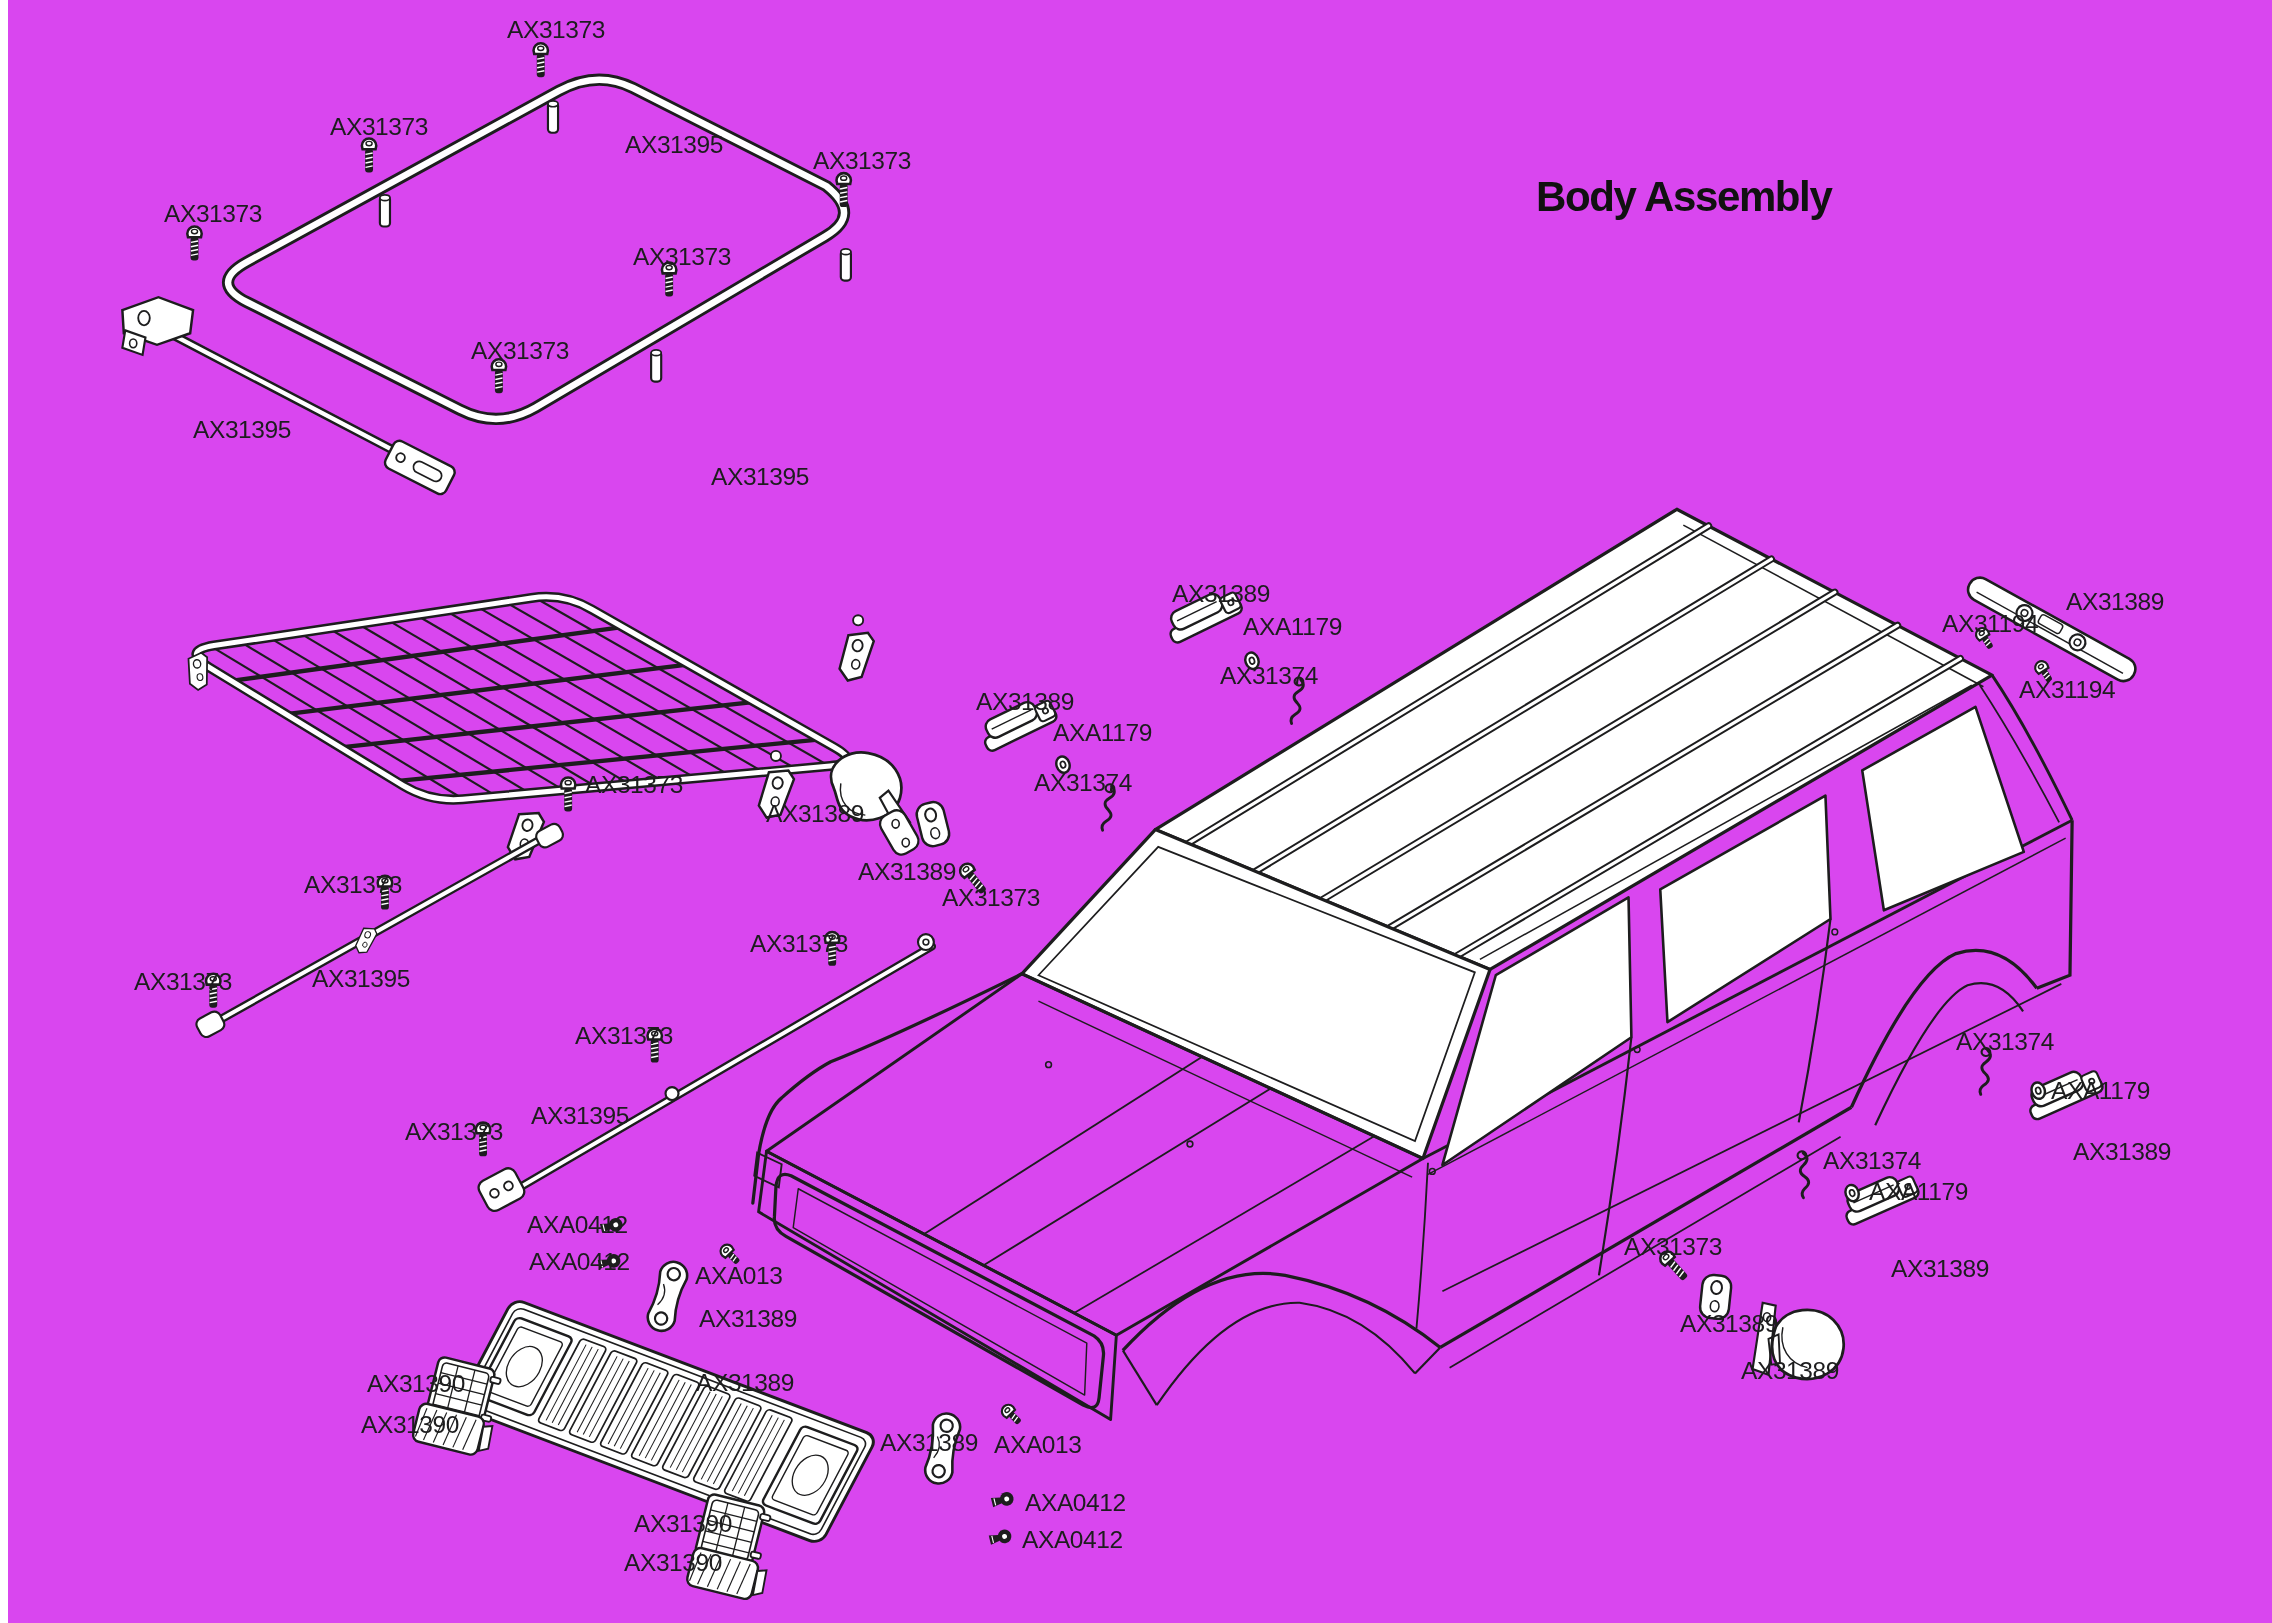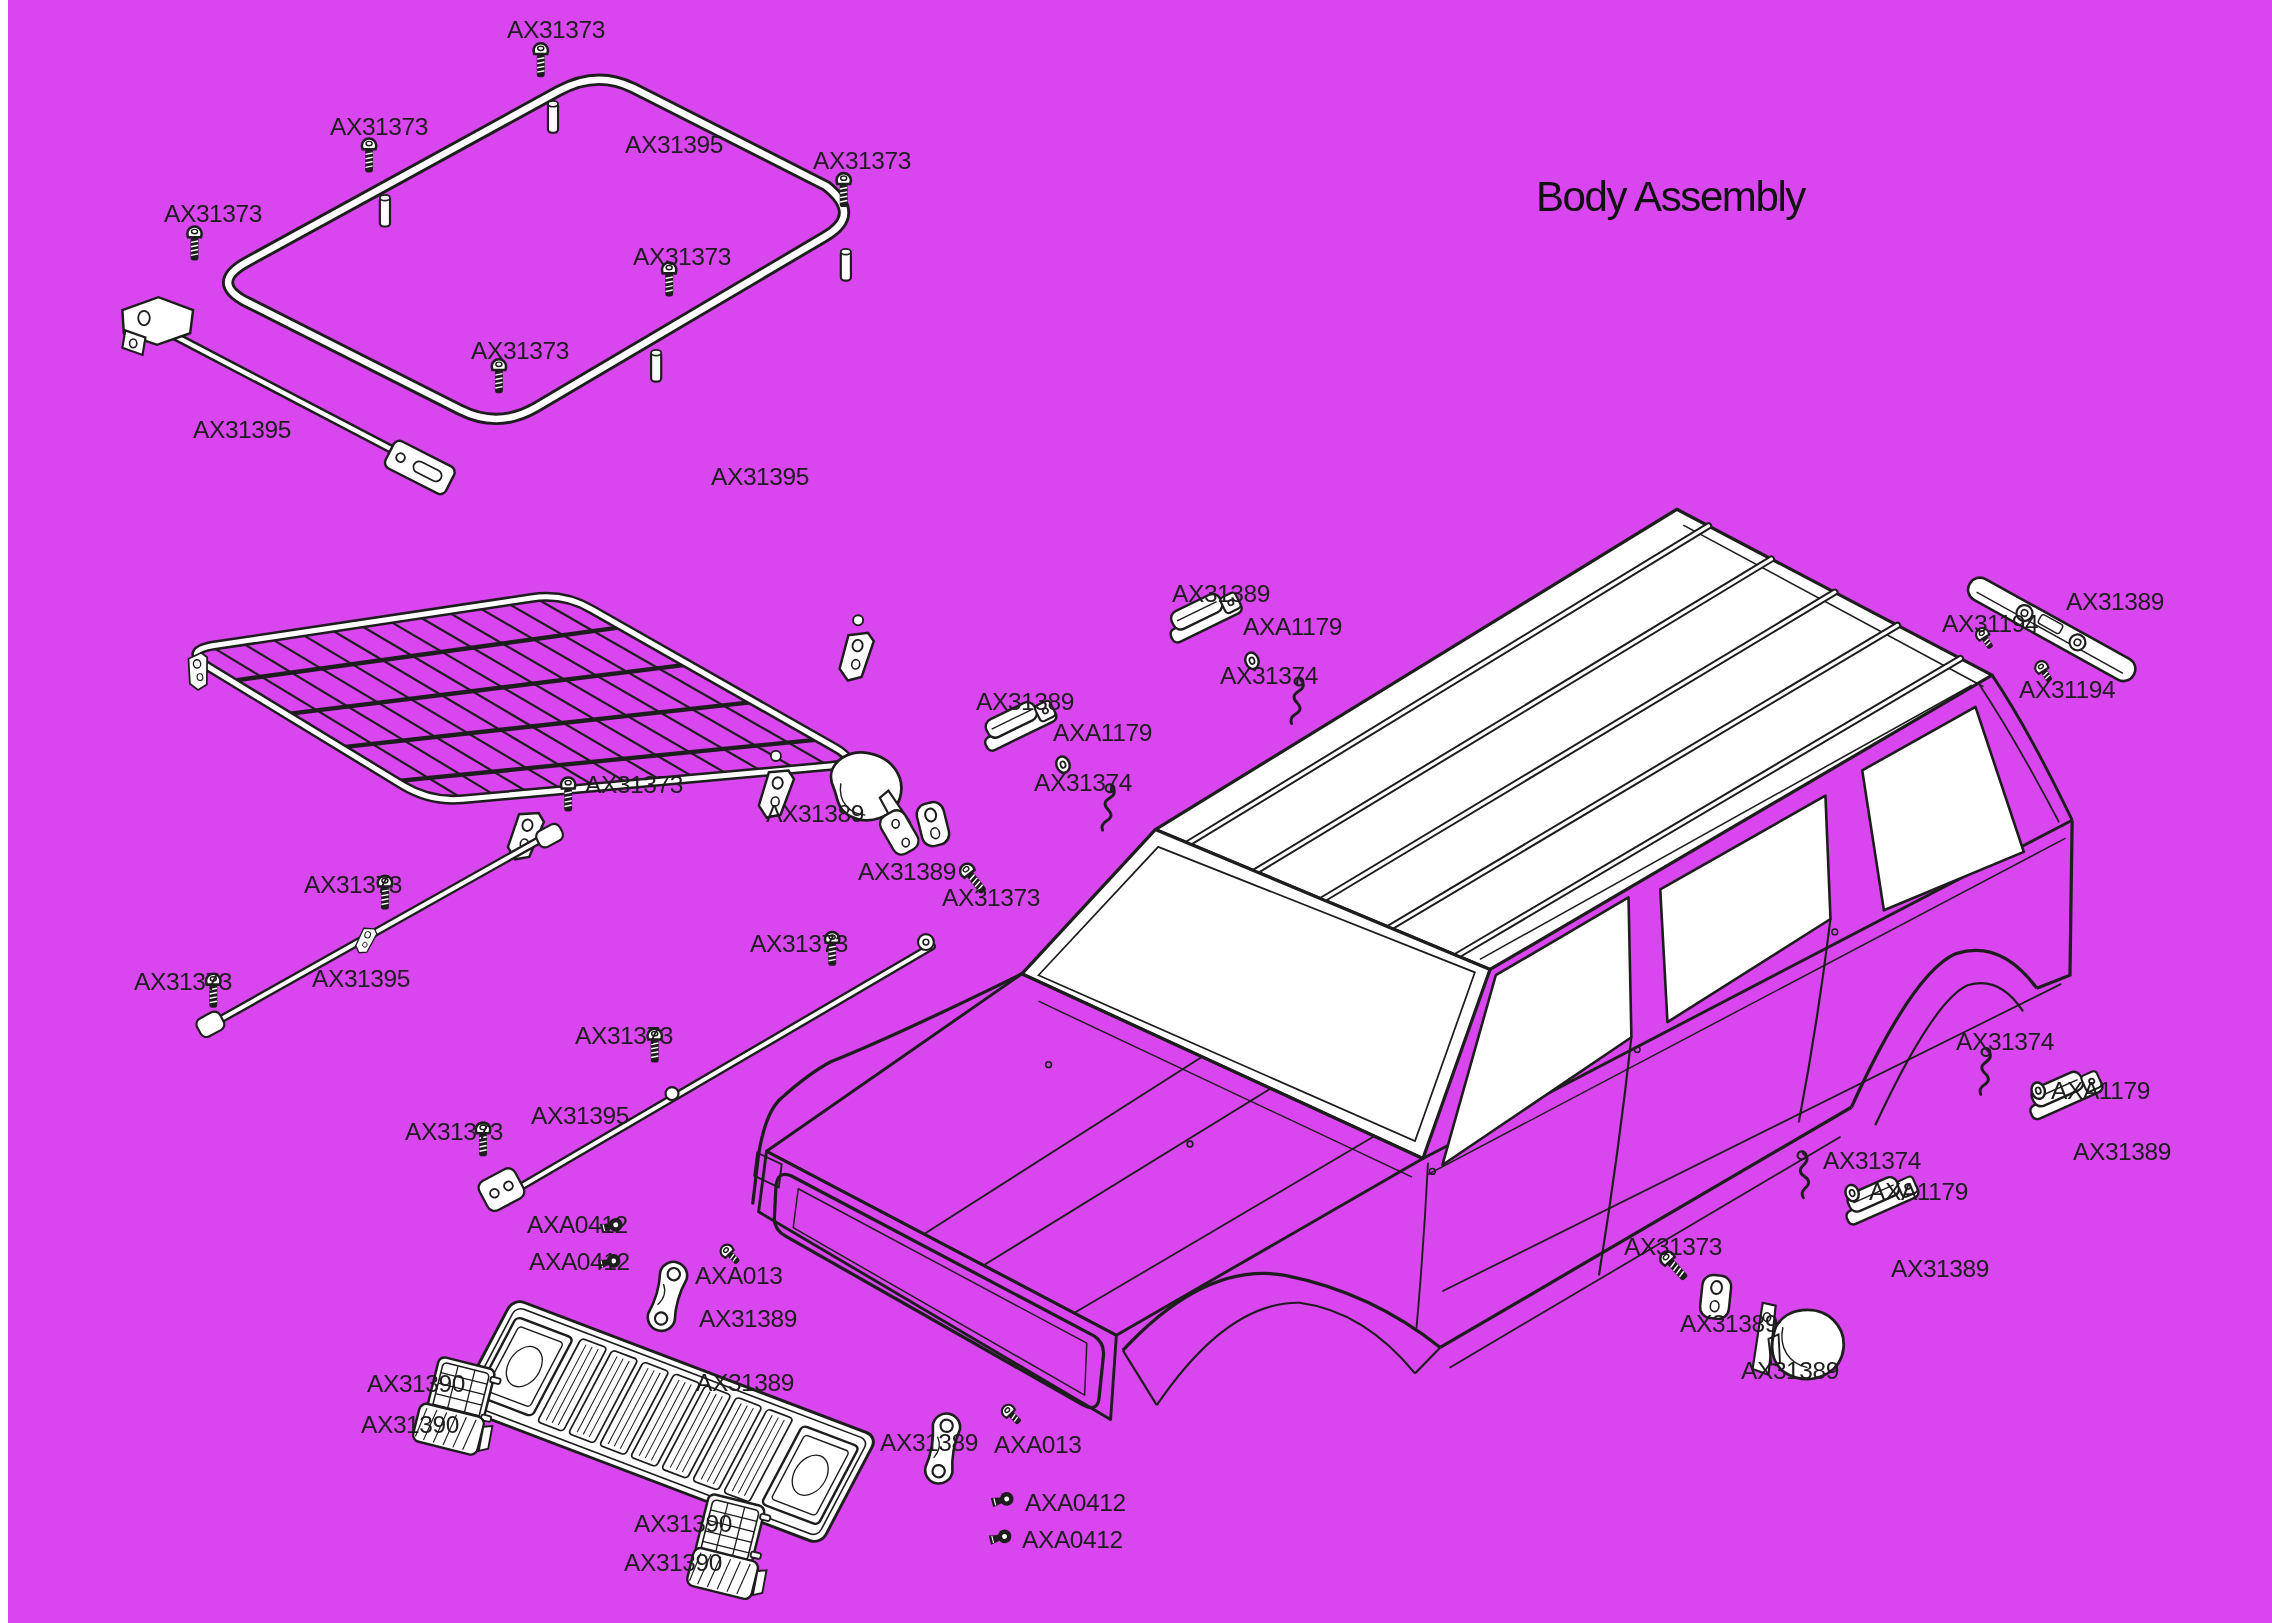--- a/index.html
+++ b/index.html
@@ -1,21 +1,21 @@
 <!DOCTYPE html>
 <html style="font-size:11.5px"><head>
 <meta charset="utf-8">
 <style>
   html,body{margin:0;padding:0;background:#fff;}
   #stage{position:relative;width:2273px;height:1623px;background:#d946ef;overflow:hidden;
          font-family:"Liberation Sans", sans-serif;margin-left:8px;}
   #art{position:absolute;left:0;top:0;}
   .part-label{position:absolute;font-size:24.5px;line-height:1;color:#1d1d1e;
               letter-spacing:-0.4px;white-space:nowrap;}
-  #title{position:absolute;left:1528px;top:173px;font-size:42px;font-weight:normal;
+  #title{position:absolute;left:1528px;top:173px;font-size:42px;font-weight:bold;
          color:#111;letter-spacing:-1.4px;}
   
   .o{fill:#ffffff;stroke:#1d1d1e;}
   .n{fill:none;stroke:#1d1d1e;}
   .d{fill:#1d1d1e;stroke:none;}
   .wl{fill:none;stroke:#ffffff;}
 </style>
 </head>
 <body>
 

